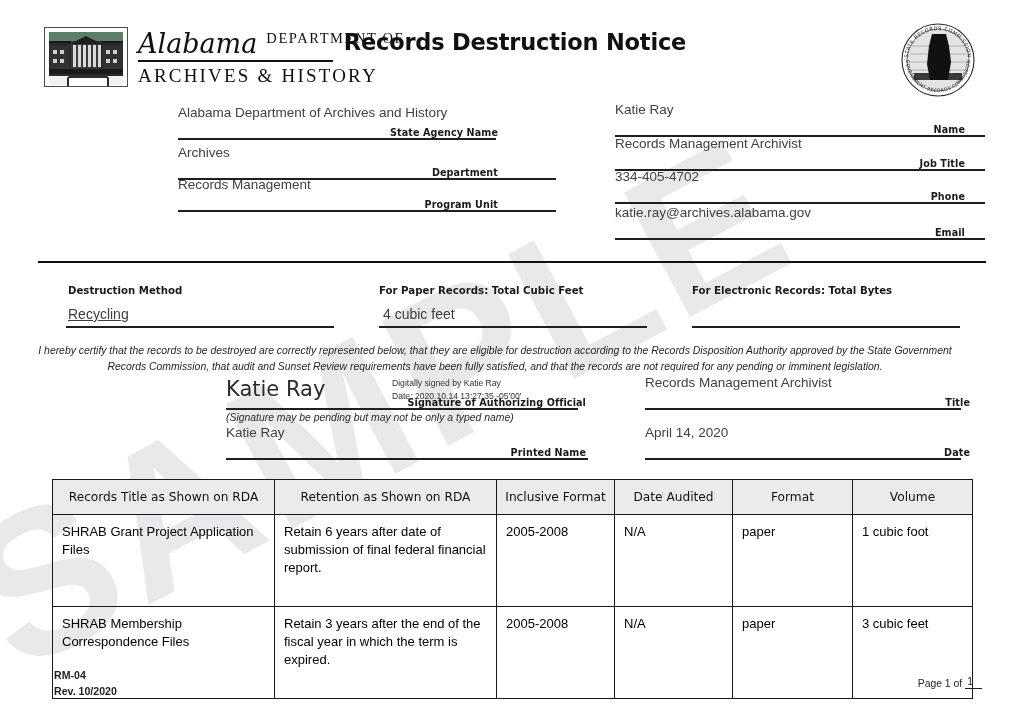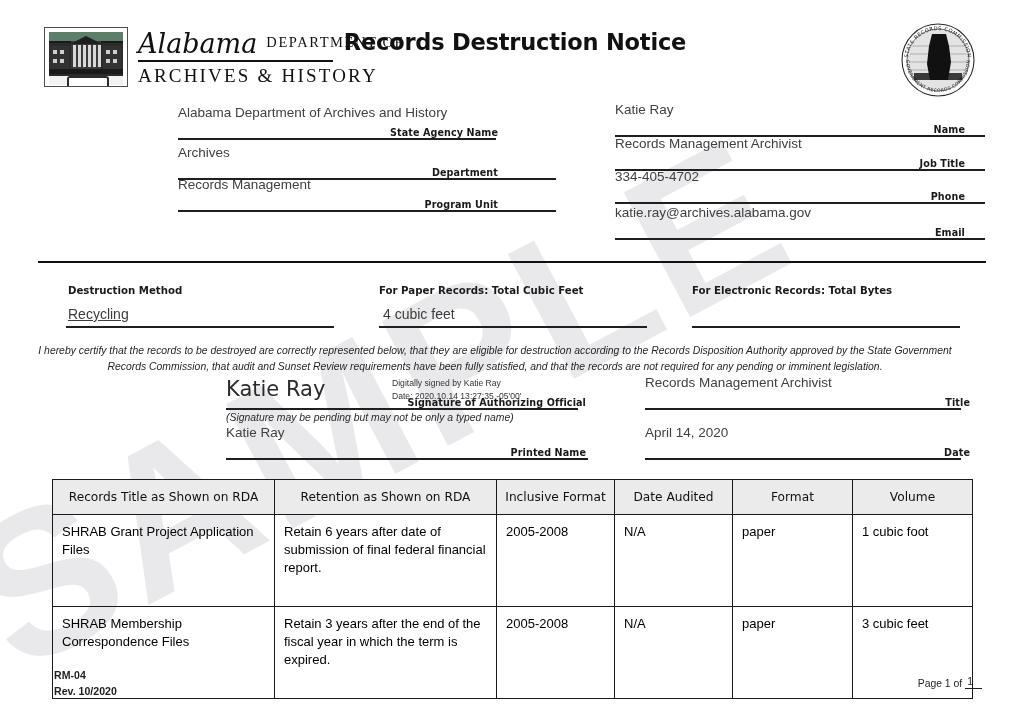--- a/index.html
+++ b/index.html
@@ -45,21 +45,21 @@
   .bldg-base{position:absolute;left:4px;top:41px;width:74px;height:5px;background:#1a1a1a;}
   .steps{position:absolute;left:4px;top:46px;width:74px;height:11px;background:#f2f2f2;}
   .steps:before{content:"";position:absolute;left:0;top:0;width:74px;height:2px;background:#2b2b2b;}
   .steps:after{content:"";position:absolute;left:18px;top:2px;width:38px;height:9px;
     background:#fff;border:2px solid #2b2b2b;border-bottom:none;border-radius:3px 3px 0 0;}
   .wing-l{position:absolute;left:5px;top:18px;width:19px;height:23px;background:#323232;}
   .wing-r{position:absolute;left:58px;top:18px;width:19px;height:23px;background:#323232;}
   .win{position:absolute;width:4px;height:4px;background:#cfcfcf;}
 
   .wordmark{margin-left:10px;padding-top:3px;}
-  .wm-top{display:flex;align-items:center;}
+  .wm-top{display:flex;align-items:flex-start;}
   .wm-alabama{
     font-family:"DejaVu Serif", serif;font-style:italic;font-size:27px;
     font-weight:400;letter-spacing:0px;color:#111;line-height:1;
   }
   .wm-dept{
     font-family:"Liberation Serif", serif;font-size:14.5px;letter-spacing:1.6px;
     color:#111;margin-left:9px;padding-bottom:2px;
   }
   .wm-rule{height:1.5px;background:#111;margin-top:3px;width:195px;}
   .wm-arch{

